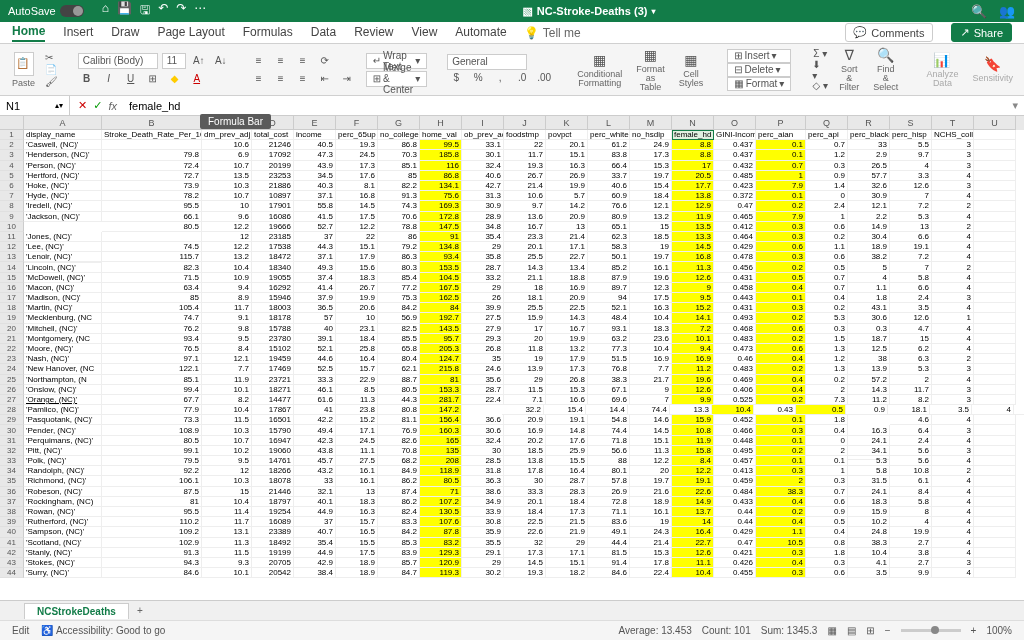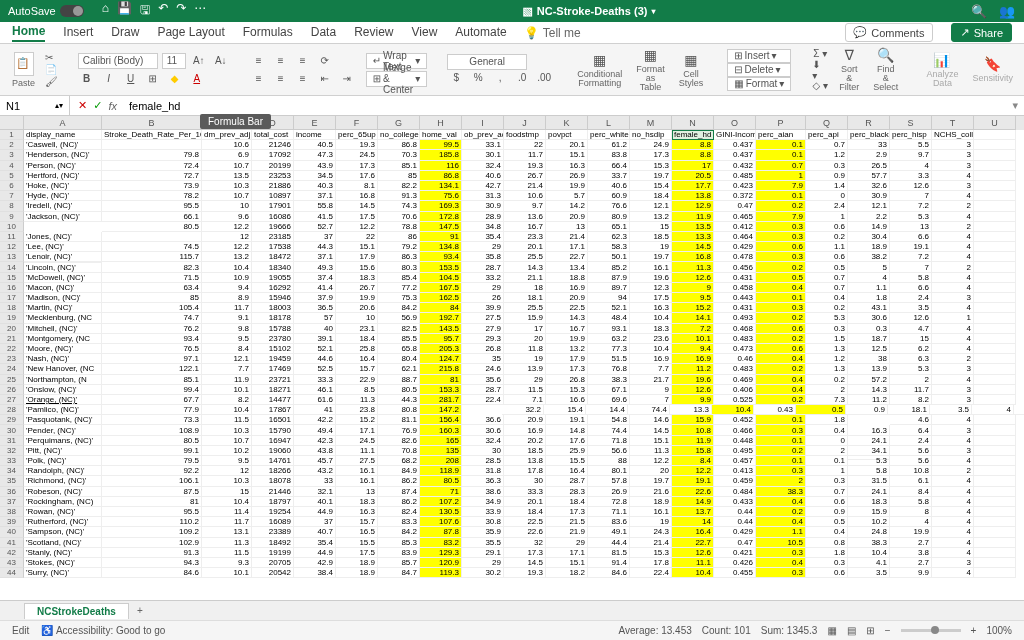--- a/index.html
+++ b/index.html
@@ -264,21 +264,21 @@
       <span class="mini">≡</span>
       <span class="mini">⇤</span>
       <span class="mini">⇥</span>
     </div>
   </div>
   <div style="display:flex;flex-direction:column;gap:2px;margin-left:4px;">
     <div class="btnbox">↵ <span>Wrap Text</span> ▾</div>
     <div class="btnbox">⊞ <span>Merge &amp; Center</span> ▾</div>
   </div>
   <div class="divider"></div>
-  <div style="display:flex;flex-direction:column;gap:0;text-align:center;">
+  <div style="display:flex;flex-direction:column;gap:0;">
     <div class="fontsel" style="width:80px;">General</div>
     <div class="row">
       <span class="mini">$</span>
       <span class="mini">%</span>
       <span class="mini">,</span>
       <span class="mini">.0</span>
       <span class="mini">.00</span>
     </div>
   </div>
   <div class="divider"></div>

